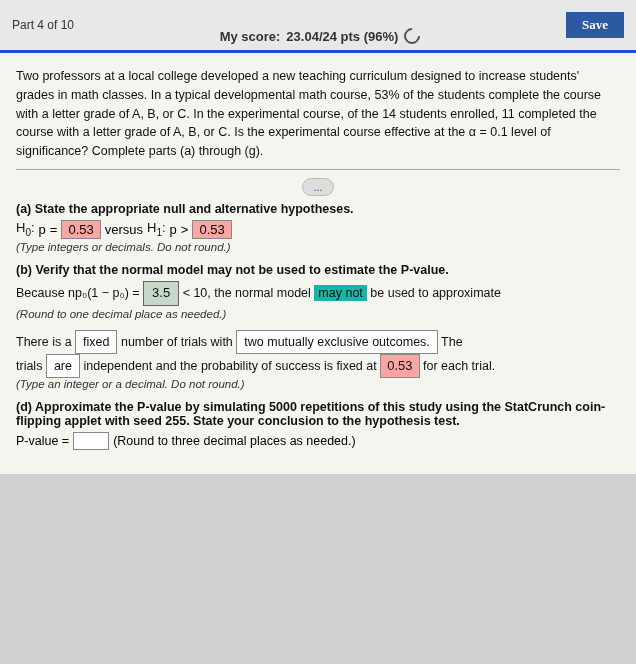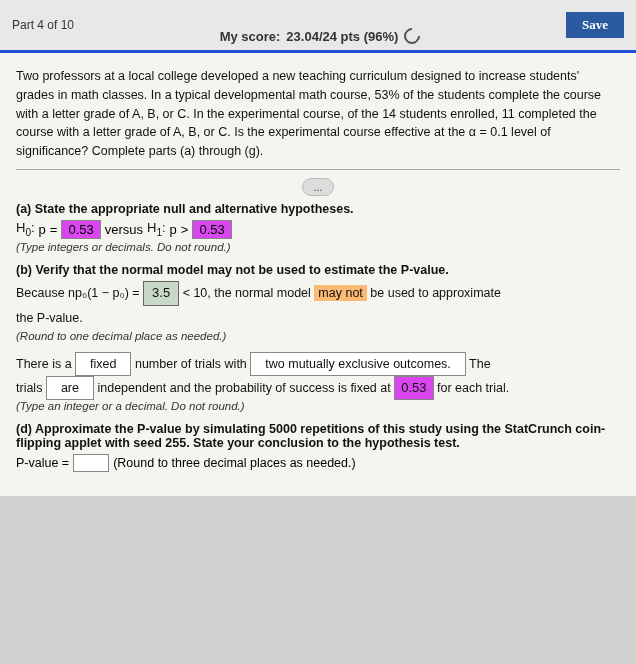--- a/index.html
+++ b/index.html
@@ -111,21 +111,21 @@
     }
 
     .h-sub {
       font-size: 13px;
       color: #111;
     }
 
     .box-value {
       display: inline-block;
       border: 1px solid #888;
-      background: #d946ef;
+      background: #fca5a5;
       padding: 1px 6px;
       font-size: 13px;
       min-width: 36px;
       text-align: center;
     }
 
     .box-highlighted {
       background: #c8d8c8;
       border: 1px solid #666;
     }
@@ -143,21 +143,21 @@
     }
 
     .normal-text {
       font-size: 12.5px;
       color: #111;
       line-height: 1.6;
       margin-bottom: 2px;
     }
 
     .highlight-text {
-      background: #fdba74;
+      background: #14b8a6;
       padding: 1px 4px;
       font-size: 12.5px;
     }
 
     .answer-box {
       display: inline-block;
       border: 1px solid #888;
       background: white;
       width: 36px;
       height: 18px;
@@ -174,21 +174,21 @@
     .part-c-row {
       font-size: 12.5px;
       line-height: 1.6;
       color: #111;
     }
 
     .fixed-box {
       display: inline-block;
       border: 1px solid #888;
       background: white;
-      padding: 1px 14px;
+      padding: 1px 7px;
       font-size: 12.5px;
     }
 
     .outcomes-underline {
     }
   </style>
 </head>
 <body>
 
 <div class="header">
@@ -231,21 +231,20 @@
   <div class="section">
     <div class="section-label">(b) Verify that the normal model may not be used to estimate the P-value.</div>
     <div class="normal-text">
       <span>Because np₀(1 − p₀) =</span>
       <span class="box-value box-highlighted">3.5</span>
       <span>&lt;</span>
       <span>10, the normal model</span>
       <span class="highlight-text">may not</span>
       <span>be used to approximate</span>
     </div>
-    <div class="normal-text">the P-value.</div>
     <div class="small-note">(Round to one decimal place as needed.)</div>
   </div>
 
   <div class="section">
     <div class="part-c-row">
       <span>There is a</span>
       <span class="fixed-box">fixed</span>
       <span>number of trials with</span>
       <span class="fixed-box outcomes-underline">two mutually exclusive outcomes.</span>
       <span>The</span>

